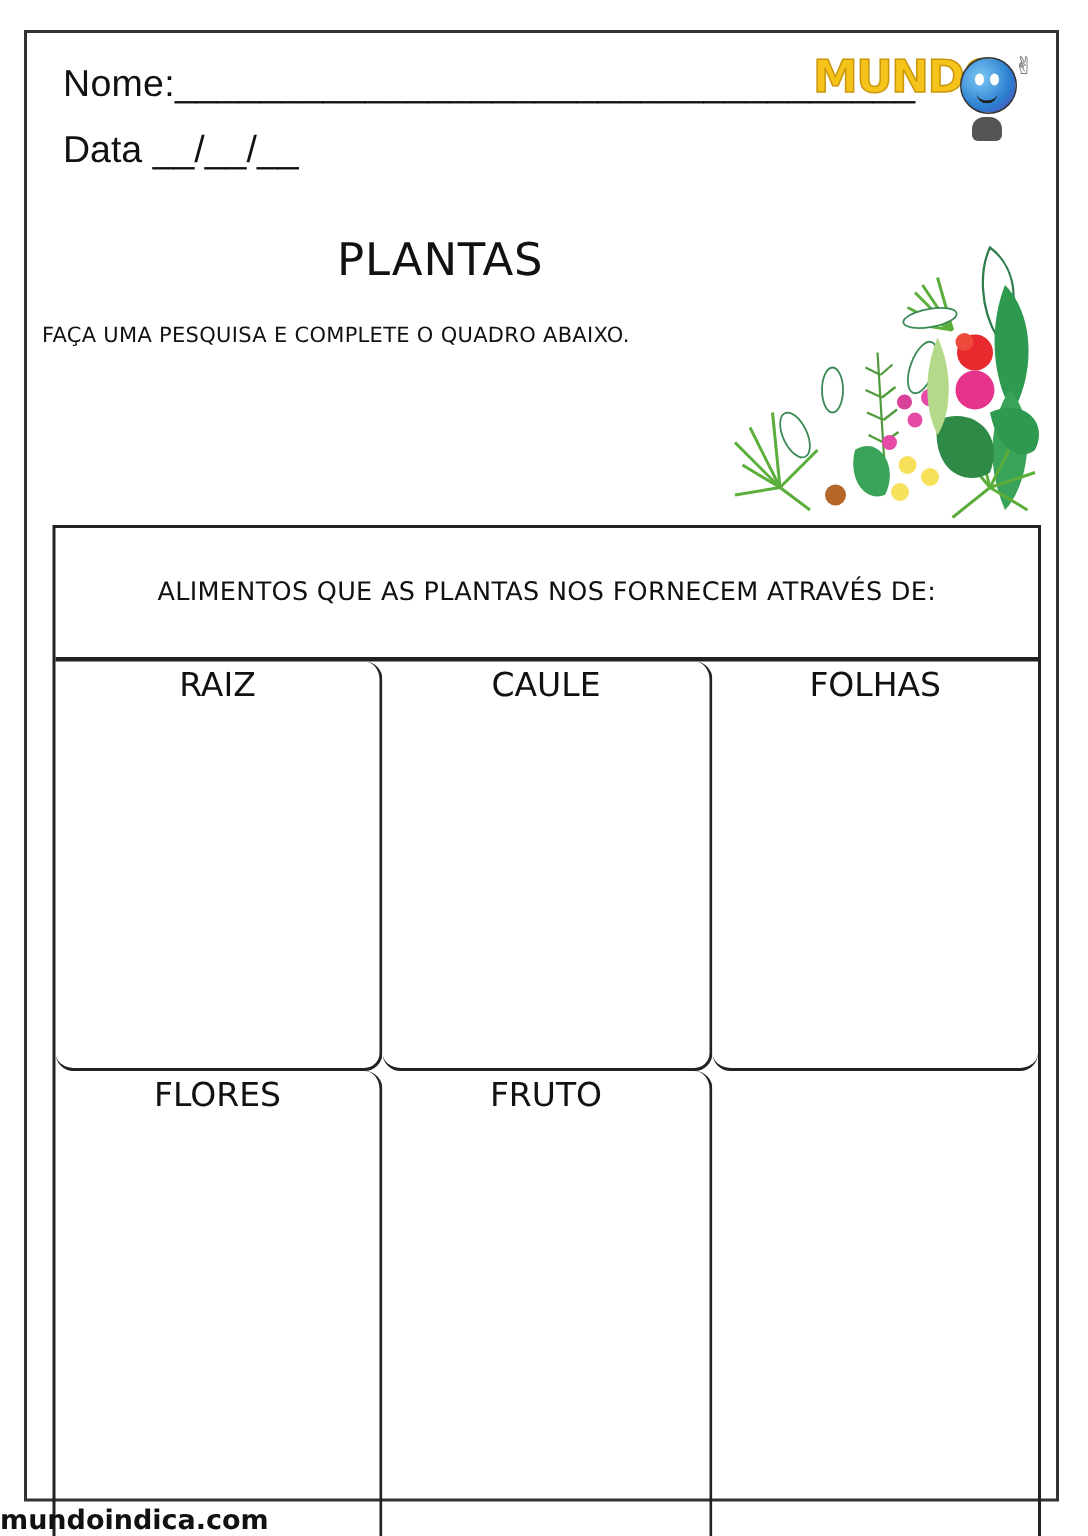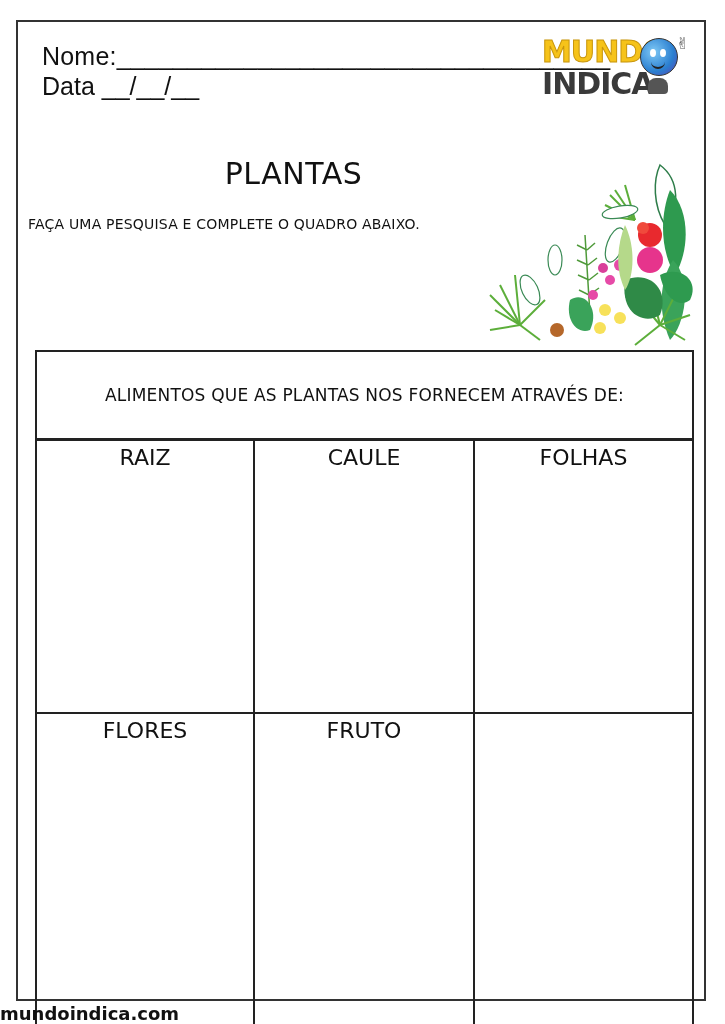--- a/index.html
+++ b/index.html
@@ -1,50 +1,49 @@
 <!DOCTYPE html>
 <html><head>
 <meta charset="utf-8">
 <style>
   html, body { margin:0; padding:0; background:#ffffff; }
   body { width:725px; height:1024px; position:relative; overflow:hidden; font-family:"DejaVu Sans", sans-serif; color:#111; }
   .frame { position:absolute; left:16px; top:20px; width:690px; height:981px; border:2px solid #333; box-sizing:border-box; }
   .nome { position:absolute; left:42px; top:42px; font-family:"Liberation Sans", sans-serif; font-size:25px; color:#111; letter-spacing:0.2px; }
-  .data { position:absolute; left:42px; top:72px; font-family:"Liberation Sans", sans-serif; font-size:25px; color:#111; }
+  .data { position:absolute; left:42px; top:86px; font-family:"Liberation Sans", sans-serif; font-size:25px; color:#111; }
   .logo { position:absolute; left:540px; top:34px; width:155px; height:68px; }
   .logo .mundo { position:absolute; left:2px; top:0px; font-family:"DejaVu Sans", sans-serif; font-weight:bold; font-size:30px; color:#f6c31a; -webkit-text-stroke:1px #c9960c; letter-spacing:-1px; }
   .logo .indica { position:absolute; left:2px; top:32px; font-family:"DejaVu Sans", sans-serif; font-weight:bold; font-size:30px; color:#3a3a3a; letter-spacing:-1px; }
   .logo .globe { position:absolute; left:100px; top:4px; width:36px; height:36px; border-radius:50%; background:radial-gradient(circle at 35% 35%, #7ec8f5, #2b7fd0 60%, #5a3fb5); border:1px solid #333; }
   .logo .globe::before { content:""; position:absolute; left:9px; top:10px; width:6px; height:8px; background:#fff; border-radius:50%; box-shadow:10px 0 0 #fff; }
   .logo .globe::after { content:""; position:absolute; left:10px; top:22px; width:14px; height:6px; border-bottom:2px solid #222; border-radius:0 0 8px 8px; }
   .logo .hand { position:absolute; left:136px; top:0px; font-size:16px; color:#555; }
   .logo .shoe { position:absolute; left:108px; top:44px; width:20px; height:16px; border-radius:8px 8px 4px 4px; background:#555; }
   .title { position:absolute; left:0; width:587px; top:156px; text-align:center; font-family:"DejaVu Sans", sans-serif; font-size:30px; color:#111; letter-spacing:0.5px; }
   .instr { position:absolute; left:28px; top:216px; font-family:"DejaVu Sans", sans-serif; font-size:14px; color:#111; letter-spacing:0.2px; }
   .plants { position:absolute; left:485px; top:150px; width:215px; height:205px; }
   .table { position:absolute; left:35px; top:350px; width:659px; height:709px; border:2px solid #222; box-sizing:border-box; }
   .hdr { position:absolute; left:0; top:0; right:0; height:86px; border-bottom:3px solid #222; display:flex; align-items:center; justify-content:center; font-family:"DejaVu Sans", sans-serif; font-size:17px; letter-spacing:0.2px; }
   .grid { position:absolute; left:0; right:0; top:89px; bottom:0; display:grid; grid-template-columns:218px 220px 1fr; grid-template-rows:273px 1fr; }
-  .cell { border-right:2px solid #222; border-bottom:2px solid #222; position:relative; }
+  .cell { border-right:2px solid #222; border-bottom:2px solid #222; position:relative;border-radius:12px; }
   .cell.c3 { border-right:none; }
   .cell.r2 { border-bottom:none; }
   .cell .lbl { position:absolute; left:0; right:0; top:4px; text-align:center; font-family:"DejaVu Sans", sans-serif; font-size:22px; color:#111; }
   .footer { position:absolute; left:0; width:720px; top:1003px; text-align:left; font-family:"DejaVu Sans", sans-serif; font-weight:bold; font-size:18px; color:#111; }
 </style>
 </head>
 <body>
 
 <div class="frame"></div>
 
 <div class="nome">Nome:___________________________________</div>
 <div class="data">Data __/__/__</div>
 
 <div class="logo">
   <span class="mundo">MUNDO</span>
-  <span class="indica">INDICA</span>
   <span class="globe"></span>
   <span class="hand">✌</span>
   <span class="shoe"></span>
 </div>
 
 <div class="title">PLANTAS</div>
 <div class="instr">FAÇA UMA PESQUISA E COMPLETE O QUADRO ABAIXO.</div>
 
 <svg class="plants" viewBox="0 0 215 205">
 

